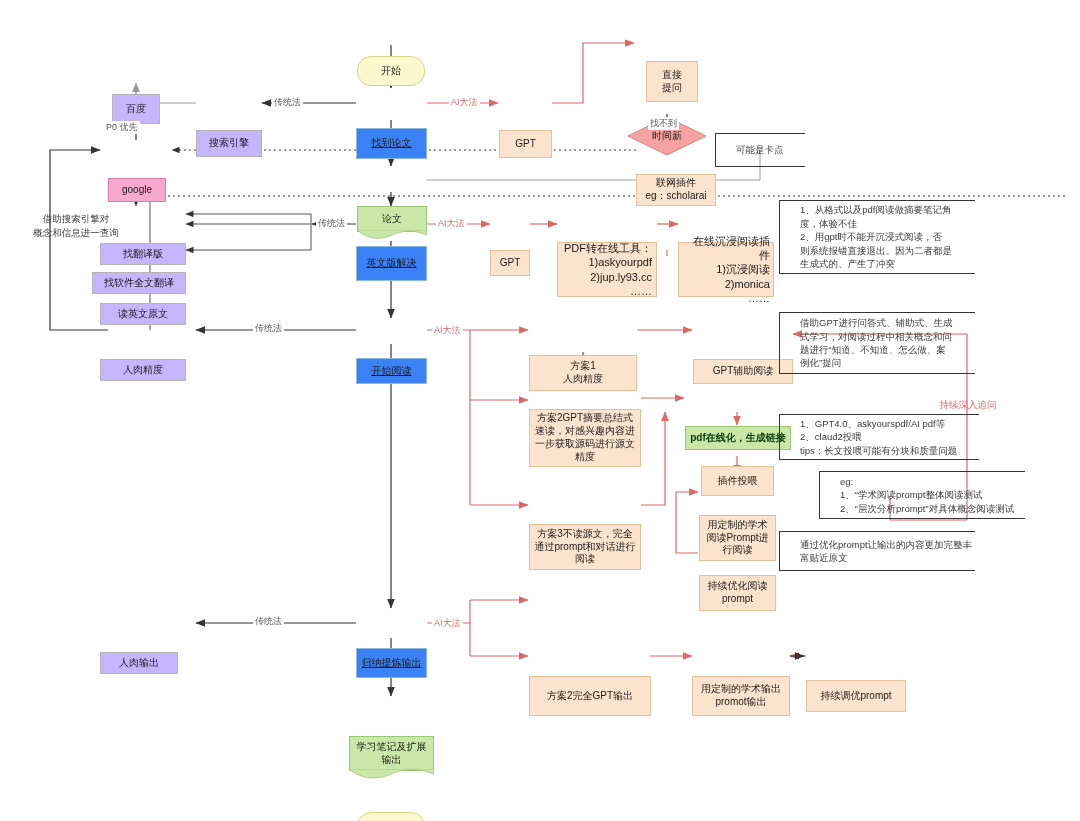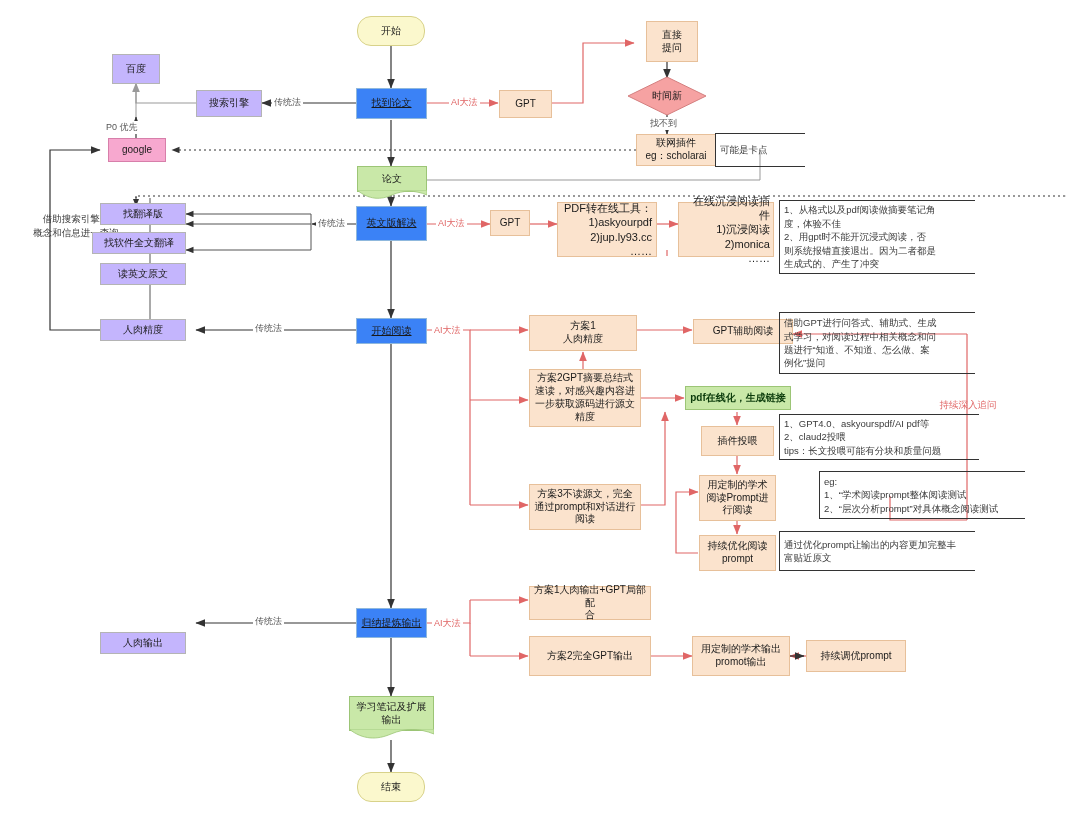--- a/index.html
+++ b/index.html
@@ -29,20 +29,21 @@
     box-sizing: border-box;
     display: flex;
     align-items: center;
     justify-content: center;
     text-align: center;
     font-size: 10px;
     line-height: 1.28;
     color: #1a1a1a;
     padding: 8px 3px;
     white-space: pre-line;
+    margin-top: 40px;
   }
   .n-term {            
     background: #fbf8cd;
     border: 1px solid #d8d28a;
     border-radius: 14px;
   }
   .n-proc-blue {
     background: #3b82f6;
     border: 1px solid #8fb8dd;
     text-decoration: underline;
@@ -93,21 +94,21 @@
     font-size: 10px;
     color: #1a1a1a;
   }
   .note {
     position: absolute;
     font-size: 9.5px;
     line-height: 1.42;
     color: #3a3a3a;
     white-space: pre-line;
     box-sizing: border-box;
-    padding-left: 4px;
+    padding-left: 20px;
     text-align: left;
   }
   .edge-label {
     position: absolute;
     font-size: 9px;
     color: #555;
     background: #ffffff;
     padding: 0 2px;
     white-space: nowrap;
   }
@@ -351,27 +352,25 @@
 1、“学术阅读prompt整体阅读测试
 2、“层次分析prompt”对具体概念阅读测试</div>
 
   <div class="node n-proc-orange" style="left:699px; top:535px; width:77px; height:36px;">持续优化阅读
 prompt</div>
   <div class="note" style="left:779px; top:531px; width:196px; height:40px; border-left:1.6px solid #333; border-top:1.6px solid #333; border-bottom:1.6px solid #333; display:flex; align-items:center;">通过优化prompt让输出的内容更加完整丰
 富贴近原文</div>
 
   <div class="plain-text redtxt" style="left:933px; top:398px; width:70px;">持续深入追问</div>
 
-  <div class="node n-proc-gray" style="left:100px; top:632px; width:86px; height:22px;">人肉输出</div>
+  <div class="node n-proc-gray" style="left:100px; top:612px; width:78px; height:22px;">人肉输出</div>
   <div class="edge-label" style="left:253px; top:615px;">传统法</div>
   <div class="node n-proc-blue" style="left:356px; top:608px; width:71px; height:30px;">归纳提炼输出</div>
   <div class="edge-label red" style="left:432px; top:617px;">AI大法</div>
 
-  <div class="node n-proc-orange" style="left:529px; top:586px; width:122px; height:34px;">方案1人肉输出+GPT局部配
-合</div>
   <div class="node n-proc-orange" style="left:529px; top:636px; width:122px; height:40px;">方案2完全GPT输出</div>
   <div class="node n-proc-orange" style="left:692px; top:636px; width:98px; height:40px;">用定制的学术输出
 promot输出</div>
   <div class="node n-proc-orange" style="left:806px; top:640px; width:100px; height:32px;">持续调优prompt</div>
 
   <div class="node n-doc" style="left:349px; top:696px; width:85px; height:35px;">
     <span>学习笔记及扩展输出</span>
     <svg class="wave" viewBox="0 0 85 10" preserveAspectRatio="none">
       <path d="M0,0 C14,11 28,11 42,5 C56,-1 70,-1 85,5 L85,0 Z" fill="#c9e8a8" stroke="#9cc576" stroke-width="0.8"></path>
     </svg>

